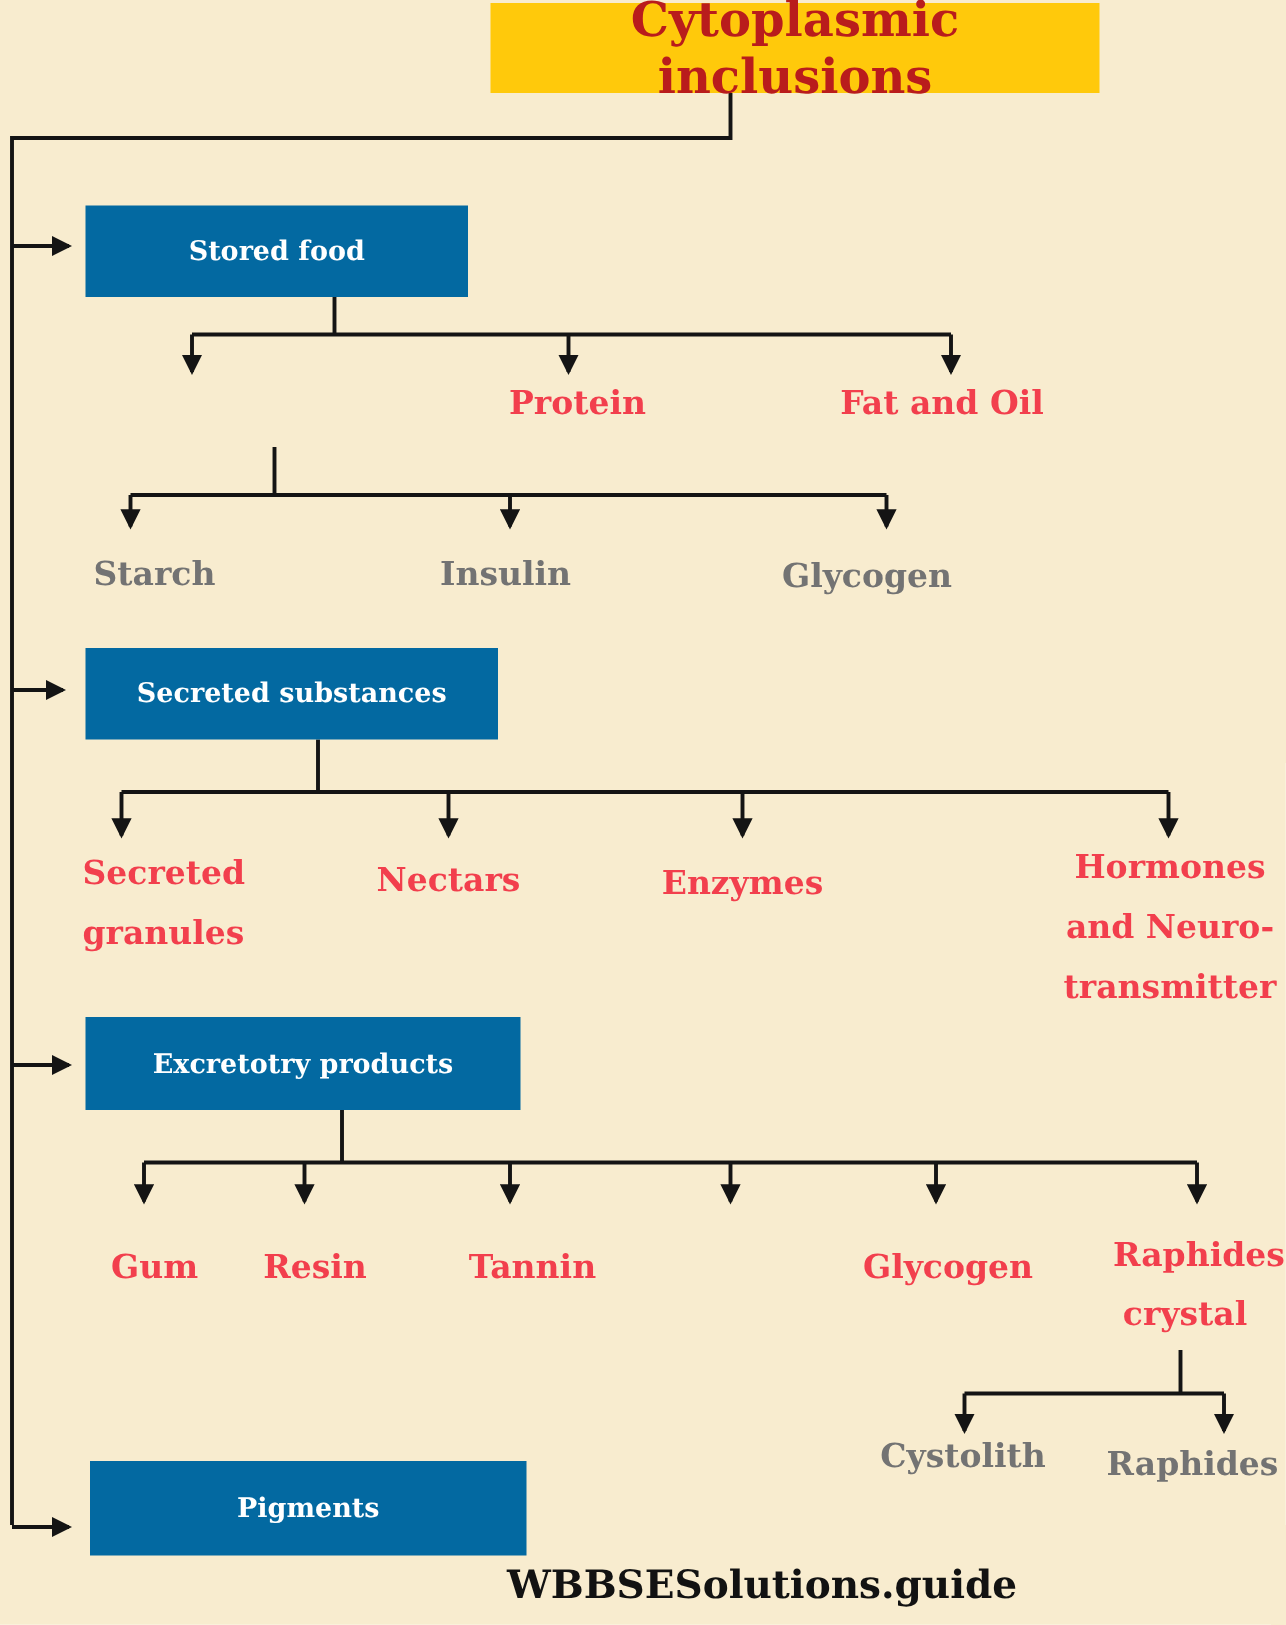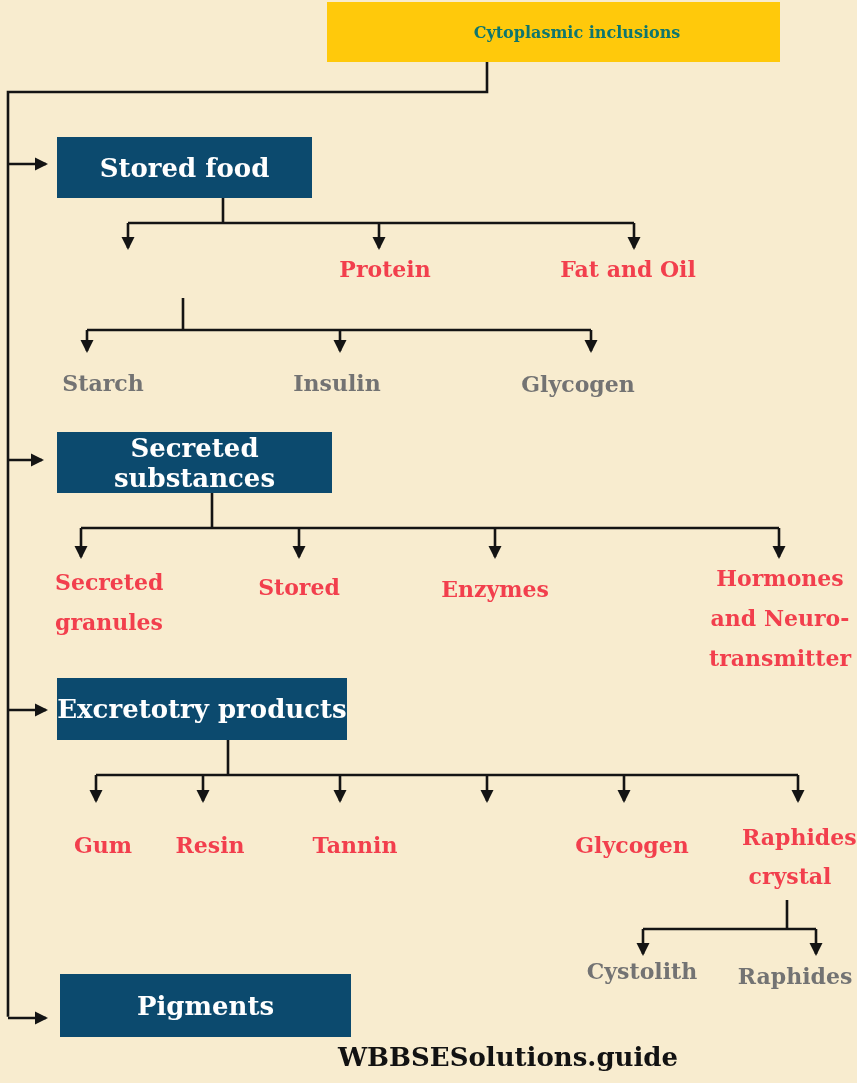--- a/index.html
+++ b/index.html
@@ -11,27 +11,26 @@
     font-family:"DejaVu Serif", serif;
   }
   .wires{position:absolute;left:0;top:0;}
   .box{
     position:absolute;
     display:flex;align-items:center;justify-content:center;
     font-weight:700;
     text-align:center;
   }
   .root-box{
-    background:#FFC90B;color:#0f766e;
-    font-size:16px;
-    padding-left:47px;
+    background:#FFC90B;color:#b91c1c;
+    font-size:32px;
   }
   .cat-box{
-    background:#0c4a6e;color:#ffffff;
-    font-size:26px;
+    background:#0369a1;color:#ffffff;
+    font-size:18px;
   }
   .leaf{
     position:absolute;
     font-weight:700;font-size:22px;
     white-space:nowrap;
   }
   .c{transform:translateX(-50%);text-align:center;}
   .wrap{white-space:normal;line-height:40px;}
   .red{color:#F23F4D;}
   .purple{color:#737373;}
@@ -112,21 +111,21 @@
   </div>
 
   <div class="leaf red c" style="left:385px;top:256px;">Protein</div>
   <div class="leaf red c" style="left:628px;top:256px;">Fat and Oil</div>
 
   <div class="leaf purple c" style="left:103px;top:370px;">Starch</div>
   <div class="leaf purple c" style="left:337px;top:370px;">Insulin</div>
   <div class="leaf purple c" style="left:578px;top:371px;">Glycogen</div>
 
   <div class="leaf red wrap" style="left:55px;top:562px;width:125px;">Secreted granules</div>
-  <div class="leaf red c" style="left:299px;top:574px;">Stored</div>
+  <div class="leaf red c" style="left:299px;top:574px;">Nectars</div>
   <div class="leaf red c" style="left:495px;top:576px;">Enzymes</div>
   <div class="leaf red wrap c" style="left:780px;top:558px;width:150px;">Hormones and Neuro-transmitter</div>
 
   <div class="leaf red c" style="left:103px;top:832px;">Gum</div>
   <div class="leaf red c" style="left:210px;top:832px;">Resin</div>
   <div class="leaf red c" style="left:355px;top:832px;">Tannin</div>
   <div class="leaf red c" style="left:632px;top:832px;">Glycogen</div>
   <div class="leaf red wrap c" style="left:790px;top:818px;width:96px;line-height:39px;">Raphides crystal</div>
 
   <div class="leaf purple c" style="left:642px;top:958px;">Cystolith</div>

